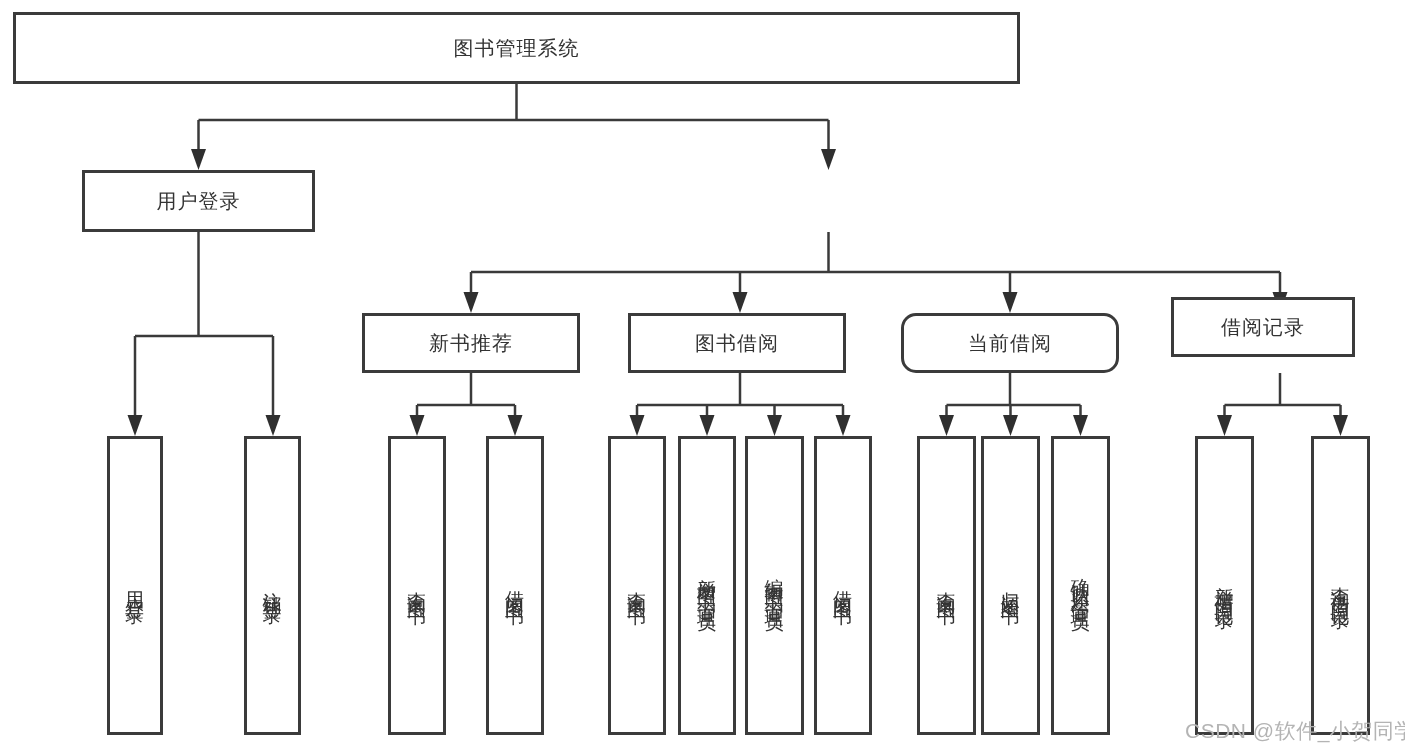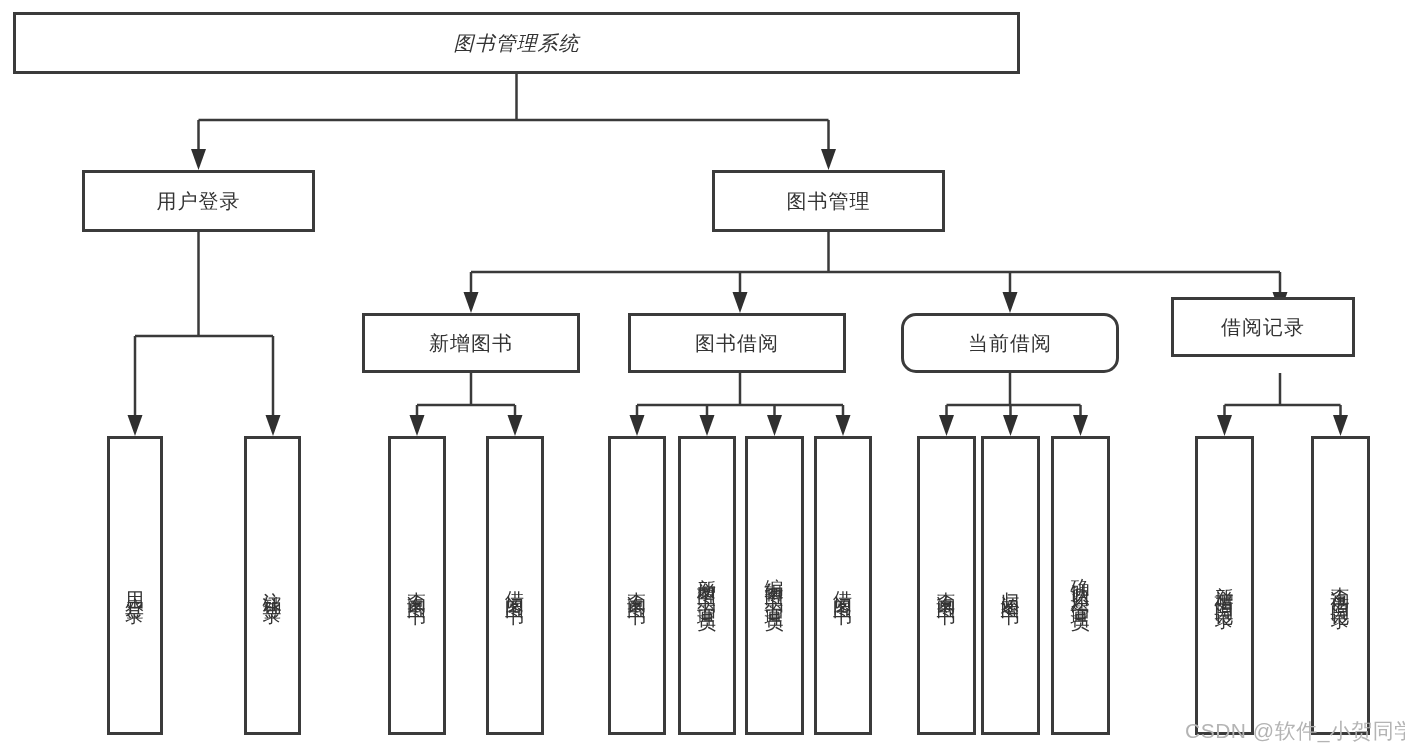--- a/index.html
+++ b/index.html
@@ -109,33 +109,30 @@
       <polygon points="774.5,436 767,415 782,415"></polygon>
       <polygon points="843,436 835.5,415 850.5,415"></polygon>
       <polygon points="946.5,436 939,415 954,415"></polygon>
       <polygon points="1010.5,436 1003,415 1018,415"></polygon>
       <polygon points="1080.5,436 1073,415 1088,415"></polygon>
       <polygon points="1224.5,436 1217,415 1232,415"></polygon>
       <polygon points="1340.5,436 1333,415 1348,415"></polygon>
     </g>
   </svg>
 
-  <div class="node h root" style="left:13px;top:12px;width:1007px;height:62px;font-style:italic;">
+  <div class="node h root" style="left:13px;top:12px;width:1007px;height:72px;">
     <span>图书管理系统</span>
   </div>
 
   <div class="node h" style="left:82px;top:170px;width:233px;height:62px;">
     <span>用户登录</span>
   </div>
-  <div class="node h" style="left:712px;top:170px;width:233px;height:62px;">
-    <span>图书管理</span>
-  </div>
 
   <div class="node h" style="left:362px;top:313px;width:218px;height:60px;">
-    <span>新增图书</span>
+    <span>新书推荐</span>
   </div>
   <div class="node h" style="left:628px;top:313px;width:218px;height:60px;">
     <span>图书借阅</span>
   </div>
   <div class="node h" style="left:901px;top:313px;width:218px;height:60px;border-radius:15px;">
     <span>当前借阅</span>
   </div>
   <div class="node h" style="left:1171px;top:297px;width:184px;height:60px;">
     <span>借阅记录</span>
   </div>

